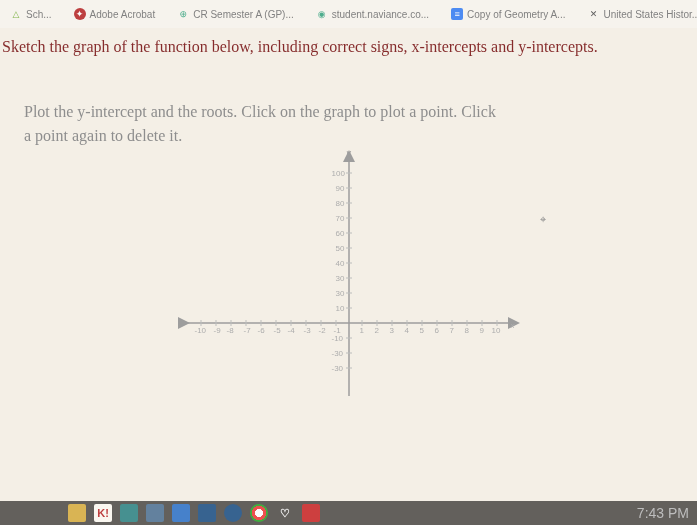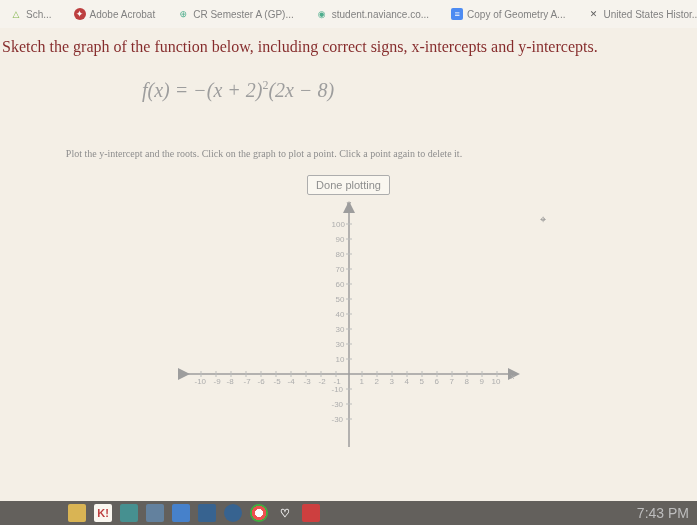--- a/index.html
+++ b/index.html
@@ -4,21 +4,21 @@
 <style>
 *{margin:0;padding:0;box-sizing:border-box}
 body{width:697px;height:525px;background:#f4efe6;font-family:sans-serif;overflow:hidden;position:relative;filter:contrast(0.88) brightness(1.05)}
 .tabs{display:flex;align-items:center;gap:10px;padding:6px 4px;font-size:10px;color:#7a7a7a;background:rgba(255,255,255,0.3)}
 .tab{display:flex;align-items:center;gap:4px;padding:2px 6px;white-space:nowrap}
 .tab-ico{width:12px;height:12px;border-radius:50%;display:inline-flex;align-items:center;justify-content:center;font-size:9px}
 .content{padding:10px 2px 0 2px;color:#6b6b6b}
 .prompt{font-family:Georgia,serif;font-size:16px;color:#7f1d1d}
 .fx{font-family:Georgia,serif;font-size:20px;color:#999;margin:22px 0 0 140px;font-style:italic}
 .fx .sq{font-size:12px;vertical-align:super;font-style:normal}
-.instr{font-family:Georgia,serif;font-size:10px;color:#888;margin:44px 0 0 22px;max-width:480px;text-align:center;line-height:1.5}
+.instr{font-family:Georgia,serif;font-size:16px;color:#888;margin:44px 0 0 22px;max-width:480px;line-height:1.5}
 .done{display:block;margin:14px auto 4px;font-size:11px;padding:3px 8px;border:1px solid #aaa;background:#fdfaf2;color:#888;border-radius:2px;cursor:pointer}
 .graph-wrap{position:relative;width:350px;height:250px;margin:0 auto}
 .axis-y-label{font-size:9px;color:#999;font-style:italic;position:absolute;top:0;left:50%;transform:translateX(-50%)}
 .tick{position:absolute;font-size:8px;color:#aaa}
 .cursor{position:absolute;left:540px;top:213px;font-size:11px;color:#888}
 .taskbar{position:absolute;bottom:0;left:0;right:0;height:24px;background:#5a5652;display:flex;align-items:center;padding:0 8px;font-size:11px;color:#ccc}
 .task-icons{display:flex;gap:8px;margin-left:60px}
 .task-ico{width:18px;height:18px;border-radius:2px;display:flex;align-items:center;justify-content:center;font-size:11px;font-weight:bold}
 .clock{margin-left:auto;font-size:14px;color:#bbb}
 </style>
@@ -48,27 +48,23 @@
   </div>
   <div class="tab">
     <span class="tab-ico" style="color:#555">✕</span>
     <span>United States Histor...</span>
   </div>
 </div>
 
 <div class="content">
   <p class="prompt">Sketch the graph of the function below, including correct signs, x-intercepts and y-intercepts.</p>
 
-  <p class="fx">
-    <span>f(x) = </span><span>−(x + 2)</span><span class="sq">2</span><span>(2x − 8)</span>
-  </p>
 
   <p class="instr">Plot the y-intercept and the roots. Click on the graph to plot a point. Click a point again to delete it.</p>
 
-  <button class="done">Done plotting</button>
 
   <div class="graph-wrap">
     <span class="axis-y-label">y</span>
     <svg width="350" height="250">
       <defs>
         <marker id="ah" markerWidth="8" markerHeight="8" refX="4" refY="4" orient="auto">
           <path d="M0,0 L8,4 L0,8 Z" fill="#999"></path>
         </marker>
       </defs>
       <line x1="10" y1="175" x2="340" y2="175" stroke="#999" stroke-width="1.5" marker-end="url(#ah)" marker-start="url(#ah)"></line>

